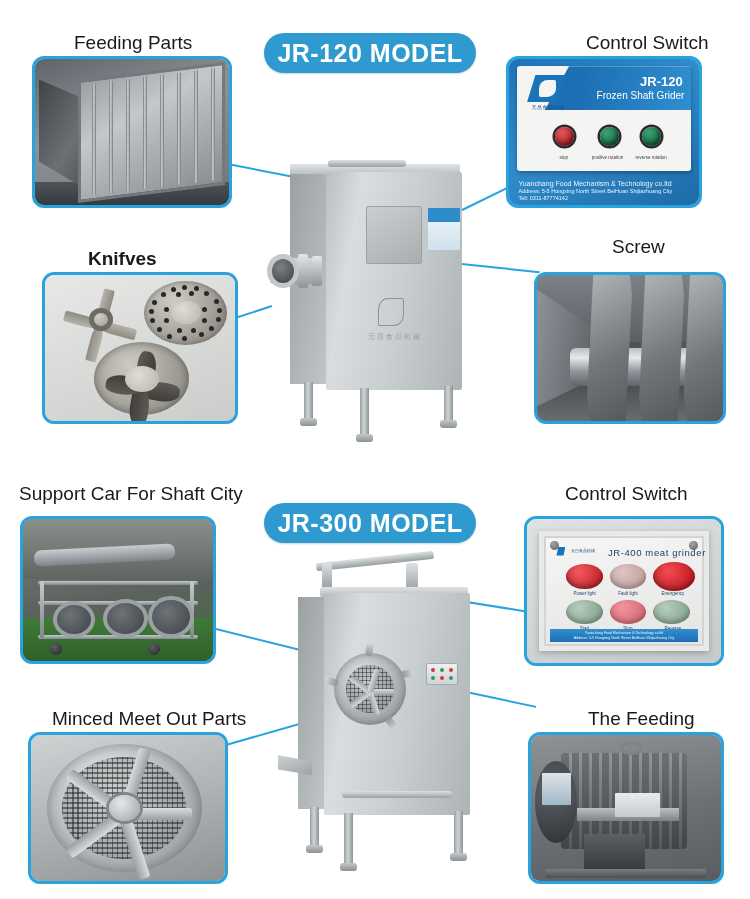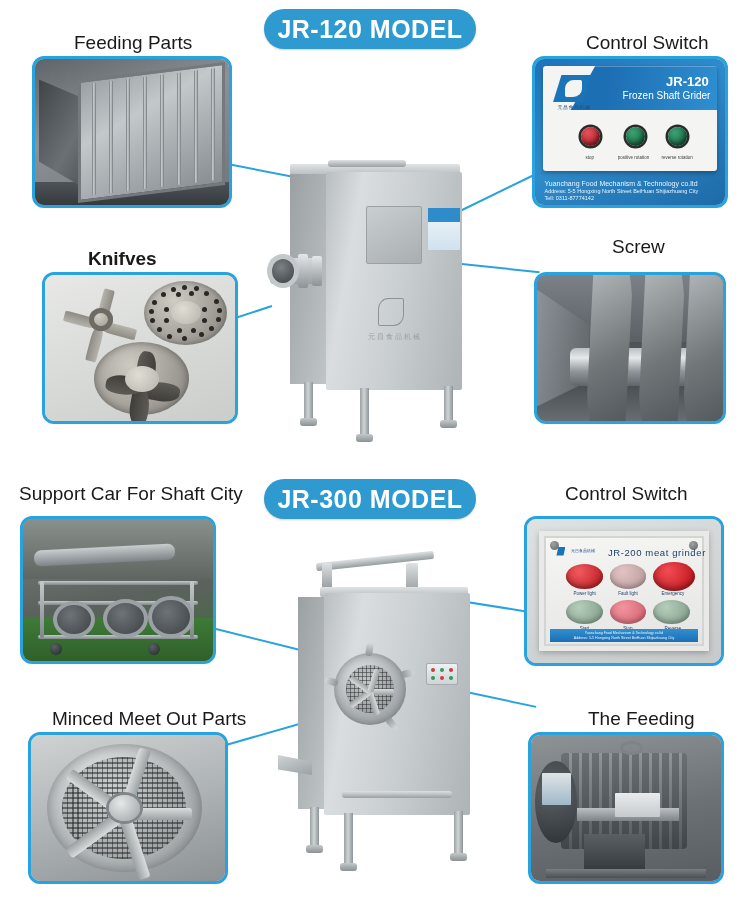--- a/index.html
+++ b/index.html
@@ -21,20 +21,21 @@
     background: #2e9ad0;
     color: #ffffff;
     font-size: 25px;
     font-weight: bold;
     letter-spacing: 0.5px;
     border-radius: 24px;
     text-align: center;
     line-height: 40px;
     height: 40px;
     box-shadow: 0 1px 2px rgba(0,0,0,0.18);
+    margin-top: 24px;
   }
 
   
   .callout-label {
     position: absolute;
     font-size: 19px;
     color: #1a1a1a;
     white-space: nowrap;
     font-weight: normal;
   }
@@ -497,21 +498,21 @@
       <div class="spiral-plate" style="left:26%; top:46%; width:50%; height:50%;">
         <div class="vane" style="transform:rotate(10deg)"></div>
         <div class="vane" style="transform:rotate(100deg)"></div>
         <div class="vane" style="transform:rotate(190deg)"></div>
         <div class="vane" style="transform:rotate(280deg)"></div>
         <div class="plate-center"></div>
       </div>
     </div>
   </div>
 
-  <div class="photo-frame" style="left:532px; top:56px; width:196px; height:152px;">
+  <div class="photo-frame" style="left:506px; top:56px; width:196px; height:152px;">
     <div class="photo-inner ph-cs120">
       <div class="cs120-card">
         <div class="cs120-band"></div>
         <div class="cs120-logo"></div>
         <div class="cs120-cnbrand">元昌食品机械</div>
         <div class="cs120-model">JR-120</div>
         <div class="cs120-sub">Frozen Shaft Grider</div>
 
         <div class="cs120-btn" style="left:22%; top:58%; background:radial-gradient(circle at 36% 30%,#e2535c,#a8141c);"></div>
         <div class="cs120-btn" style="left:48%; top:58%; background:radial-gradient(circle at 36% 30%,#3aa273,#0f5c38);"></div>
@@ -602,21 +603,21 @@
   <div class="photo-frame" style="left:524px; top:56px; width:200px; height:150px;">
     <div class="photo-inner ph-cs300">
       <div class="cs300-panel">
         <div class="cs300-screw" style="left:4%;  top:5%;"></div>
         <div class="cs300-screw" style="right:4%; top:5%;"></div>
         <div class="cs300-screw" style="left:4%;  bottom:5%;"></div>
         <div class="cs300-screw" style="right:4%; bottom:5%;"></div>
 
         <div class="cs300-logo"></div>
         <div class="cs300-logotext">元昌食品机械</div>
-        <div class="cs300-title">JR-200  meat  grinder</div>
+        <div class="cs300-title">JR-400  meat  grinder</div>
 
         <div class="cs300-btn" style="left:14%; top:26%; width:23%; height:22%; background:radial-gradient(circle at 36% 30%,#f05a5f,#b6151b); box-shadow:inset 0 -3px 5px rgba(0,0,0,.35);"></div>
         <div class="cs300-btn" style="left:41%; top:26%; width:23%; height:22%; background:radial-gradient(circle at 36% 30%,#e2c2c2,#b79a9a); box-shadow:inset 0 -3px 5px rgba(0,0,0,.25);"></div>
         <div class="cs300-btn" style="left:68%; top:24%; width:26%; height:26%; background:radial-gradient(circle at 36% 30%,#f24b51,#b80f16); box-shadow:inset 0 -3px 6px rgba(0,0,0,.4);"></div>
 
         <div class="cs300-cap" style="left:12%; top:50%; width:27%;">Power light</div>
         <div class="cs300-cap" style="left:39%; top:50%; width:27%;">Fault light</div>
         <div class="cs300-cap" style="left:67%; top:50%; width:27%;">Emergency</div>
 
         <div class="cs300-btn" style="left:14%; top:58%; width:23%; height:22%; background:radial-gradient(circle at 36% 30%,#b5cdbb,#7d9a86); box-shadow:inset 0 -3px 5px rgba(0,0,0,.25);"></div>

